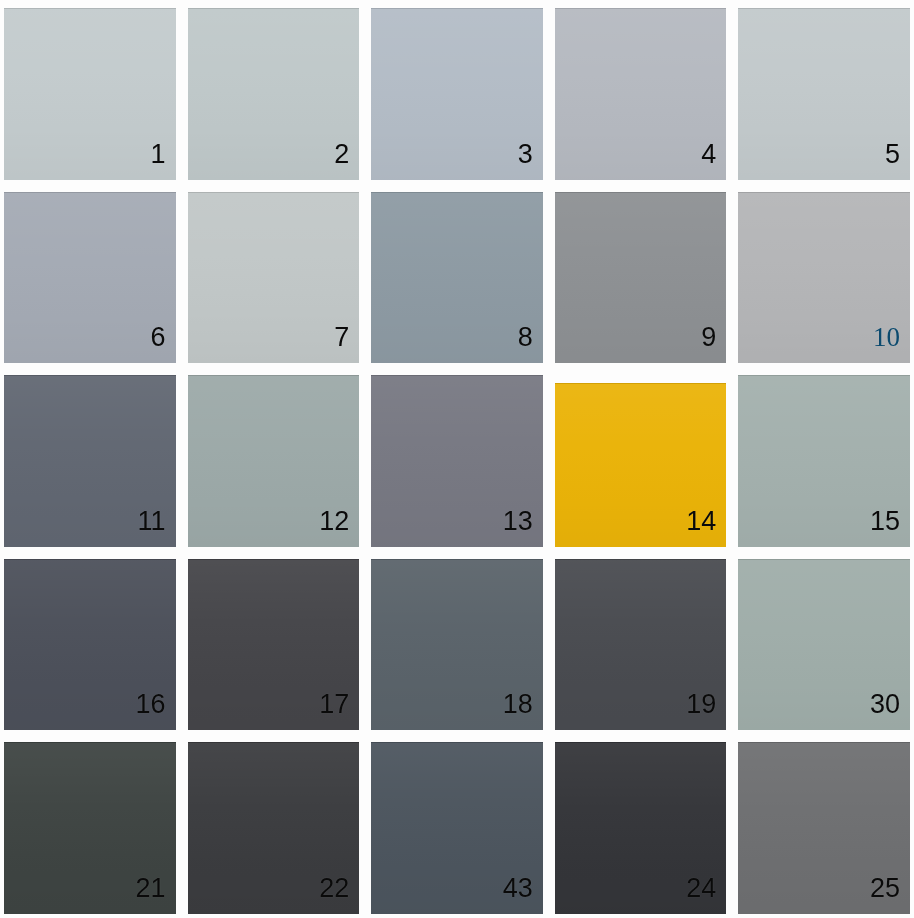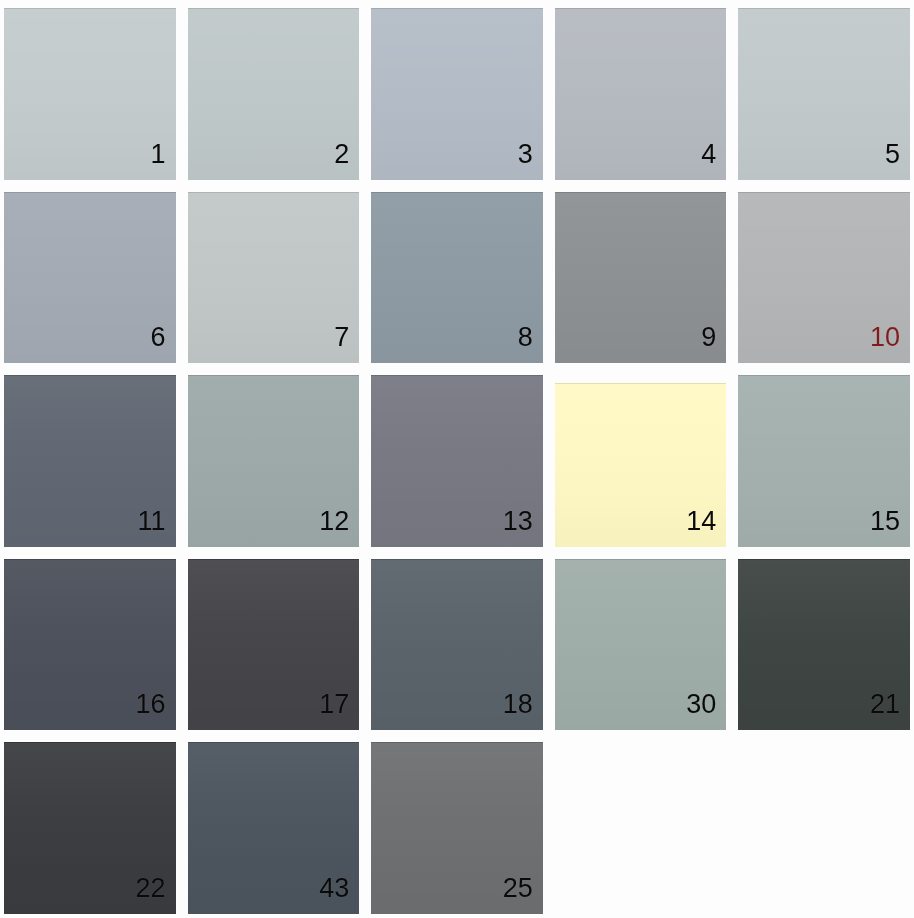--- a/index.html
+++ b/index.html
@@ -93,54 +93,60 @@
     <div class="swatch" style="background: rgb(193, 199, 199);">
       <span class="swatch-number" style="color: rgb(10, 10, 10);">7</span>
     </div>
     <div class="swatch" style="background: rgb(141, 154, 163);">
       <span class="swatch-number" style="color: rgb(10, 10, 10);">8</span>
     </div>
     <div class="swatch" style="background: rgb(141, 144, 147);">
       <span class="swatch-number" style="color: rgb(10, 10, 10);">9</span>
     </div>
     <div class="swatch" style="background: rgb(180, 181, 183);">
-      <span class="swatch-number" style="color: #7f1d1d;">10</span>
+      <span class="swatch-number" style="color: #0c4a6e; font-family: Liberation Serif, serif;">10</span>
     </div>
     <div class="swatch" style="background: rgb(97, 103, 114);">
       <span class="swatch-number" style="color: rgb(10, 10, 10);">11</span>
     </div>
     <div class="swatch" style="background: rgb(156, 169, 168);">
       <span class="swatch-number" style="color: rgb(10, 10, 10);">12</span>
     </div>
     <div class="swatch" style="background: rgb(119, 120, 130);">
       <span class="swatch-number" style="color: rgb(10, 10, 10); margin-top: 40px;">13</span>
     </div>
-    <div class="swatch" style="background: #fef9c3; margin-top: 8px;">
+    <div class="swatch" style="background: #eab308; margin-top: 8px;">
       <span class="swatch-number" style="color: rgb(10, 10, 10);">14</span>
     </div>
     <div class="swatch" style="background: rgb(163, 176, 173);">
       <span class="swatch-number" style="color: rgb(10, 10, 10);">15</span>
     </div>
     <div class="swatch" style="background: rgb(76, 80, 90);">
       <span class="swatch-number" style="color: rgb(10, 10, 10);">16</span>
     </div>
     <div class="swatch" style="background: rgb(69, 69, 73);">
       <span class="swatch-number" style="color: rgb(10, 10, 10);">17</span>
     </div>
     <div class="swatch" style="background: rgb(90, 99, 106);">
       <span class="swatch-number" style="color: rgb(10, 10, 10);">18</span>
     </div>
+    <div class="swatch" style="background: rgb(73, 75, 80);">
+      <span class="swatch-number" style="color: rgb(10, 10, 10);">19</span>
+    </div>
     <div class="swatch" style="background: rgb(159, 173, 169);">
       <span class="swatch-number" style="color: rgb(10, 10, 10);">30</span>
     </div>
     <div class="swatch" style="background: rgb(62, 68, 66); align-items: flex-end;">
       <span class="swatch-number" style="color: rgb(10, 10, 10);">21</span>
     </div>
     <div class="swatch" style="background: rgb(59, 60, 63);">
       <span class="swatch-number" style="color: rgb(10, 10, 10);">22</span>
     </div>
     <div class="swatch" style="background: rgb(76, 85, 94);">
       <span class="swatch-number" style="color: rgb(10, 10, 10);">43</span>
     </div>
+    <div class="swatch" style="background: rgb(52, 53, 57);">
+      <span class="swatch-number" style="color: rgb(10, 10, 10);">24</span>
+    </div>
     <div class="swatch" style="background: rgb(110, 111, 113);">
       <span class="swatch-number" style="color: rgb(10, 10, 10);">25</span>
     </div>
   </div>
 
 </body></html>

